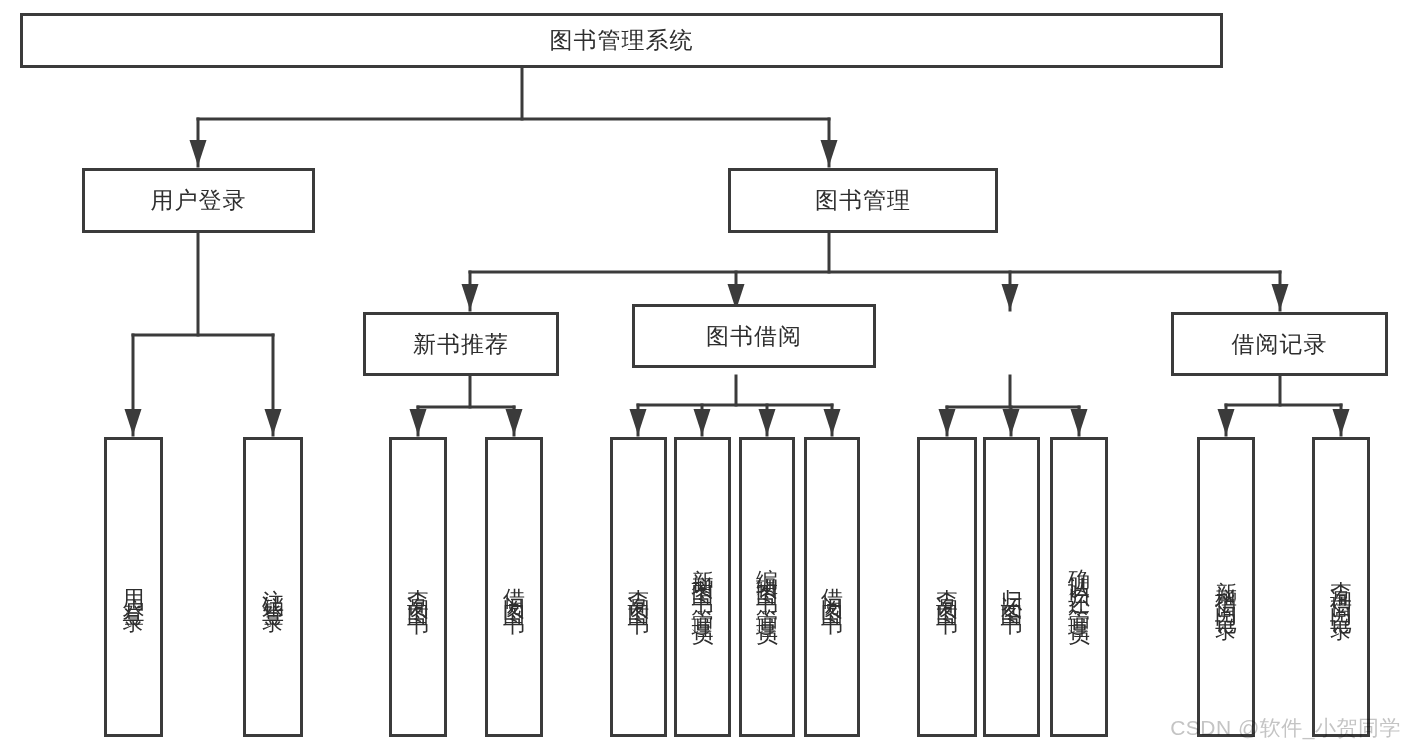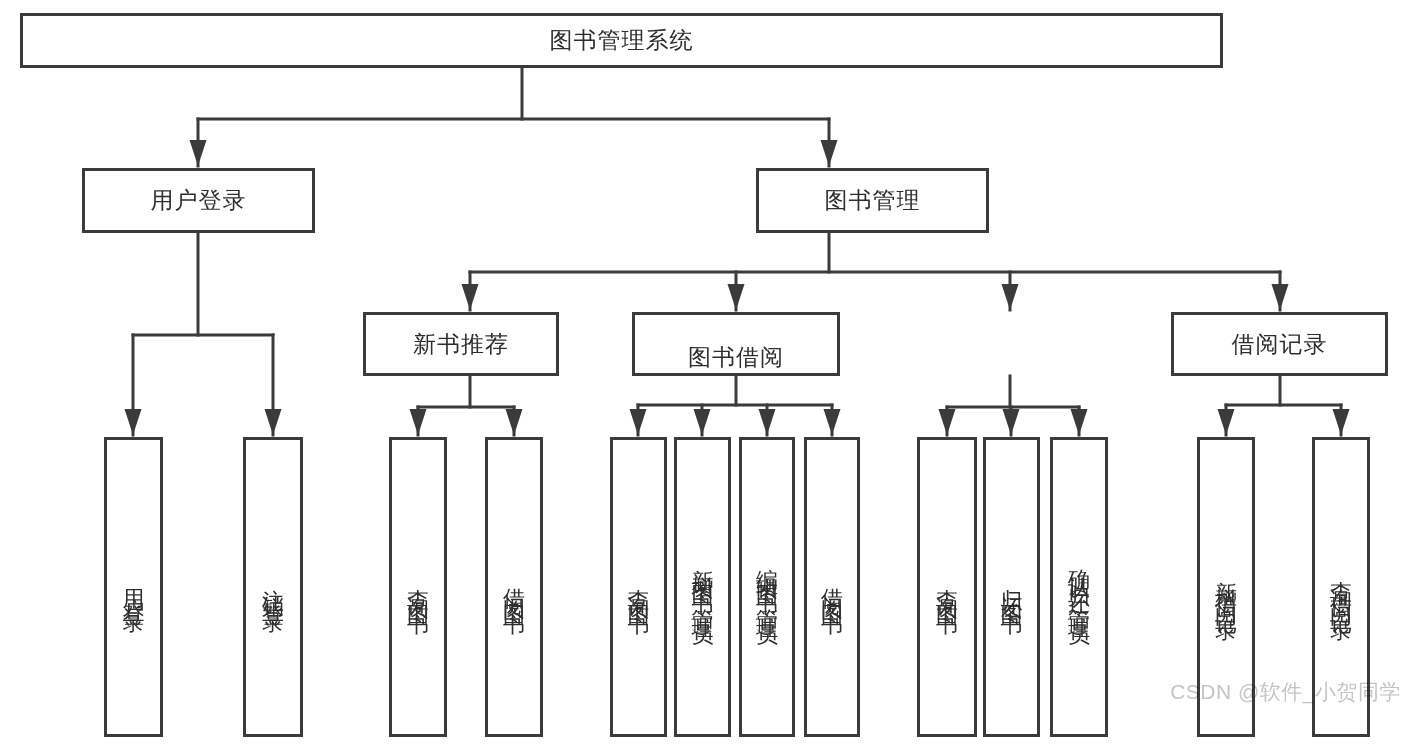--- a/index.html
+++ b/index.html
@@ -40,21 +40,21 @@
     writing-mode:vertical-rl;
     text-orientation:mixed;
     font-size:22px;
     letter-spacing:8px;
     line-height:1;
     white-space:nowrap;
   }
   .watermark{
     position:absolute;
     right:4px;
-    top:678px;
+    top:714px;
     z-index:3;
     font-size:21px;
     letter-spacing:0.5px;
     color:var(--watermark-color);
     mix-blend-mode:multiply;
     white-space:nowrap;
   }
 </style>
 </head>
 <body>
@@ -111,28 +111,28 @@
     </g>
   </svg>
 
   <div class="node" style="left:20px;top:13px;width:1203px;height:55px;">
     <span class="hlabel">图书管理系统</span>
   </div>
 
   <div class="node" style="left:82px;top:168px;width:233px;height:65px;">
     <span class="hlabel">用户登录</span>
   </div>
-  <div class="node" style="left:756px;top:168px;width:233px;height:65px;">
+  <div class="node" style="left:728px;top:168px;width:270px;height:65px;">
     <span class="hlabel">图书管理</span>
   </div>
 
   <div class="node" style="left:363px;top:312px;width:196px;height:64px;">
     <span class="hlabel">新书推荐</span>
   </div>
-  <div class="node" style="left:632px;top:312px;width:208px;height:64px;align-items:flex-end;">
+  <div class="node" style="left:632px;top:304px;width:244px;height:64px;">
     <span class="hlabel">图书借阅</span>
   </div>
   <div class="node" style="left:1171px;top:312px;width:217px;height:64px;">
     <span class="hlabel">借阅记录</span>
   </div>
 
   <div class="node vnode" style="left:104px;top:437px;width:59px;height:300px;">
     <span>用户登录</span>
   </div>
   <div class="node vnode" style="left:243px;top:437px;width:60px;height:300px;">

